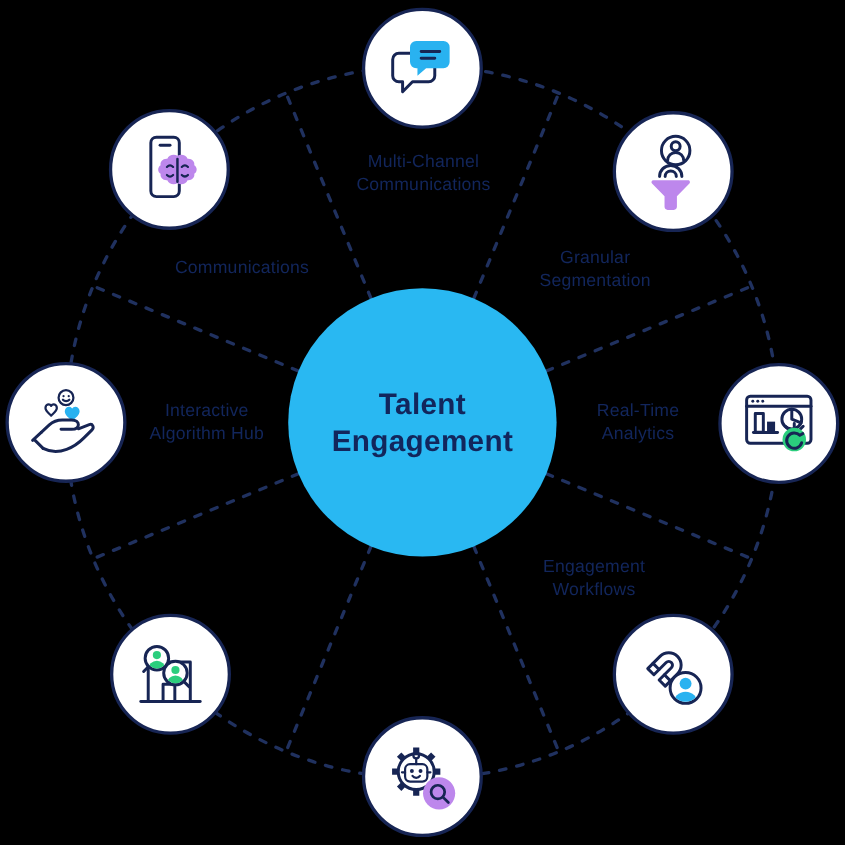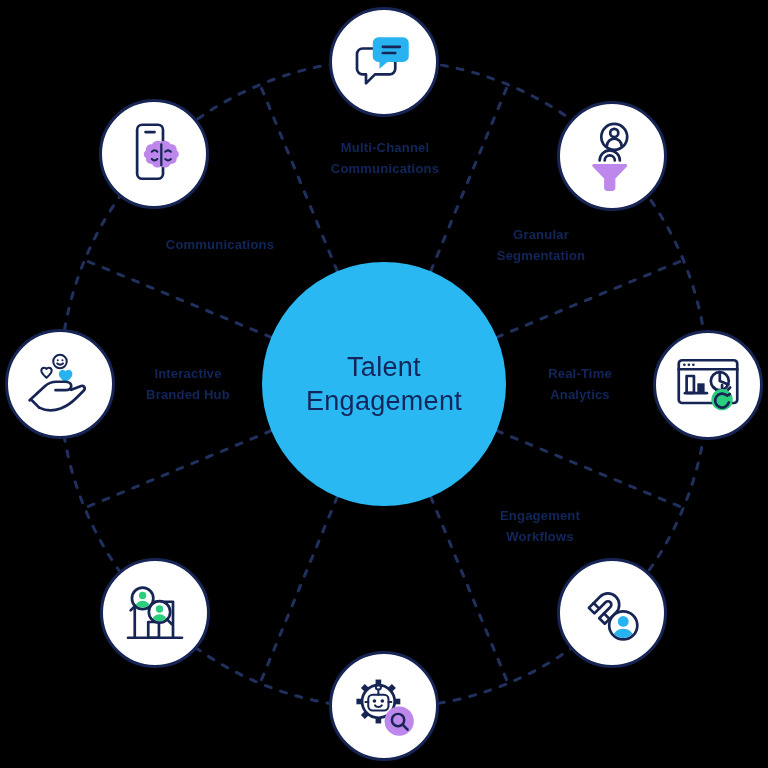--- a/index.html
+++ b/index.html
@@ -8,25 +8,25 @@
     --accent-purple:#BD87EC; --accent-green:#2BCE7D; --connector:#20315F;
   }
   *{margin:0;padding:0;box-sizing:border-box}
   body{width:768px;height:768px;background:var(--background);font-family:"Liberation Sans",sans-serif;overflow:hidden}
   .canvas{position:relative;width:768px;height:768px}
   .connectors{position:absolute;left:0;top:0;z-index:1}
   .dash{stroke:var(--connector);stroke-width:3;fill:none;stroke-dasharray:6 10;stroke-linecap:round}
   .hub{position:absolute;left:384px;top:384px;width:244px;height:244px;margin:-122px 0 0 -122px;
        border-radius:50%;background:var(--hub-fill);display:flex;flex-direction:column;align-items:center;
        justify-content:center;z-index:3;text-align:center}
-  .hub span{display:block;font-weight:400;font-size:27px;line-height:34px;color:var(--text-navy);letter-spacing:.3px}
+  .hub span{display:block;font-weight:700;font-size:27px;line-height:34px;color:var(--text-navy);letter-spacing:.3px}
   .node{position:absolute;width:110px;height:110px;margin:-55px 0 0 -55px;background:var(--node-fill);
         border:3px solid var(--stroke-navy);border-radius:50%;display:flex;align-items:center;justify-content:center;z-index:2}
   .label{position:absolute;transform:translate(-50%,-50%);text-align:center;z-index:2}
-  .label span{display:block;font-weight:700;font-size:13px;line-height:21px;color:var(--text-navy);
+  .label span{display:block;font-weight:400;font-size:16px;line-height:21px;color:var(--text-navy);
               letter-spacing:.2px;white-space:nowrap}
   
   .sn{stroke:var(--stroke-navy);fill:none;stroke-width:2.4;stroke-linecap:round;stroke-linejoin:round}
   .snt{stroke:var(--stroke-navy);fill:none;stroke-width:1.8;stroke-linecap:round;stroke-linejoin:round}
   .fnavy{fill:var(--stroke-navy)}
   .fblue{fill:var(--accent-blue)}
   .fpurple{fill:var(--accent-purple)}
   .fgreen{fill:var(--accent-green)}
   .fwhite{fill:#fff}
 </style>
@@ -181,21 +181,21 @@
       <path class="snt" d="M29.5 13.7 a3.2 2.6 0 0 0 5.2 0"></path>
       <path class="snt" d="M20 26.5 C18 24.5 15.4 22.6 15.4 20.3 C15.4 18.6 16.7 17.5 18.1 17.5 C19 17.5 19.6 18 20 18.6 C20.4 18 21 17.5 21.9 17.5 C23.3 17.5 24.6 18.6 24.6 20.3 C24.6 22.6 22 24.5 20 26.5 Z"></path>
       <path class="fblue" d="M37 31 C34.4 28.4 31 26 31 23 C31 20.8 32.7 19.3 34.5 19.3 C35.7 19.3 36.5 20 37 20.8 C37.5 20 38.3 19.3 39.5 19.3 C41.3 19.3 43 20.8 43 23 C43 26 39.6 28.4 37 31 Z"></path>
       <path class="sn" d="M6 45.5 L13.5 53 M12 40 L5 46.5"></path>
       <path class="sn" d="M12 40 L18.5 34 C21.5 31.2 25 30 29 30 L36.5 30 C40.3 30 42 32 42 33.8 C42 35.8 40.3 37.5 36.5 37.5 L28 37.5"></path>
       <path class="sn" d="M13.5 53 C19 55.8 26.5 56 32.5 53.8 C38 51.8 42.5 48.5 46.5 44.5 L53 38 C55 36 53.5 32.8 50.8 33.8 L42 37.2"></path>
     </svg>
   </div>
   <div class="label" style="left:188px;top:384px">
     <span>Interactive</span>
-    <span>Branded Hub</span>
+    <span>Algorithm Hub</span>
   </div>
 
   <div class="node" style="left:154px;top:154px">
     <svg width="72" height="72" viewBox="0 0 64 64">
       <rect class="sn" x="17" y="6" width="23" height="48" rx="4.5"></rect>
       <path class="sn" d="M24.5 12.5 h8"></path>
       <path class="fpurple" d="M38.5 21 c-3 -1.8 -7 -0.6 -8.2 2.4 c-3.4 -0.4 -6 2.2 -5.4 5.2 c-2.6 1.6 -2.6 5.4 0 7 c-0.6 3 2 5.6 5.4 5.2 c1.2 3 5.2 4.2 8.2 2.4 c3 1.8 7 0.6 8.2 -2.4 c3.4 0.4 6 -2.2 5.4 -5.2 c2.6 -1.6 2.6 -5.4 0 -7 c0.6 -3 -2 -5.6 -5.4 -5.2 c-1.2 -3 -5.2 -4.2 -8.2 -2.4 z"></path>
       <path class="snt" d="M38.5 23.5 V42" style="stroke-width:2"></path>
       <path class="snt" d="M30 30 q2.5 -2.5 5 0 M42 30 q2.5 -2.5 5 0 M30 36.5 q2.5 2.5 5 0 M42 36.5 q2.5 2.5 5 0"></path>
     </svg>

